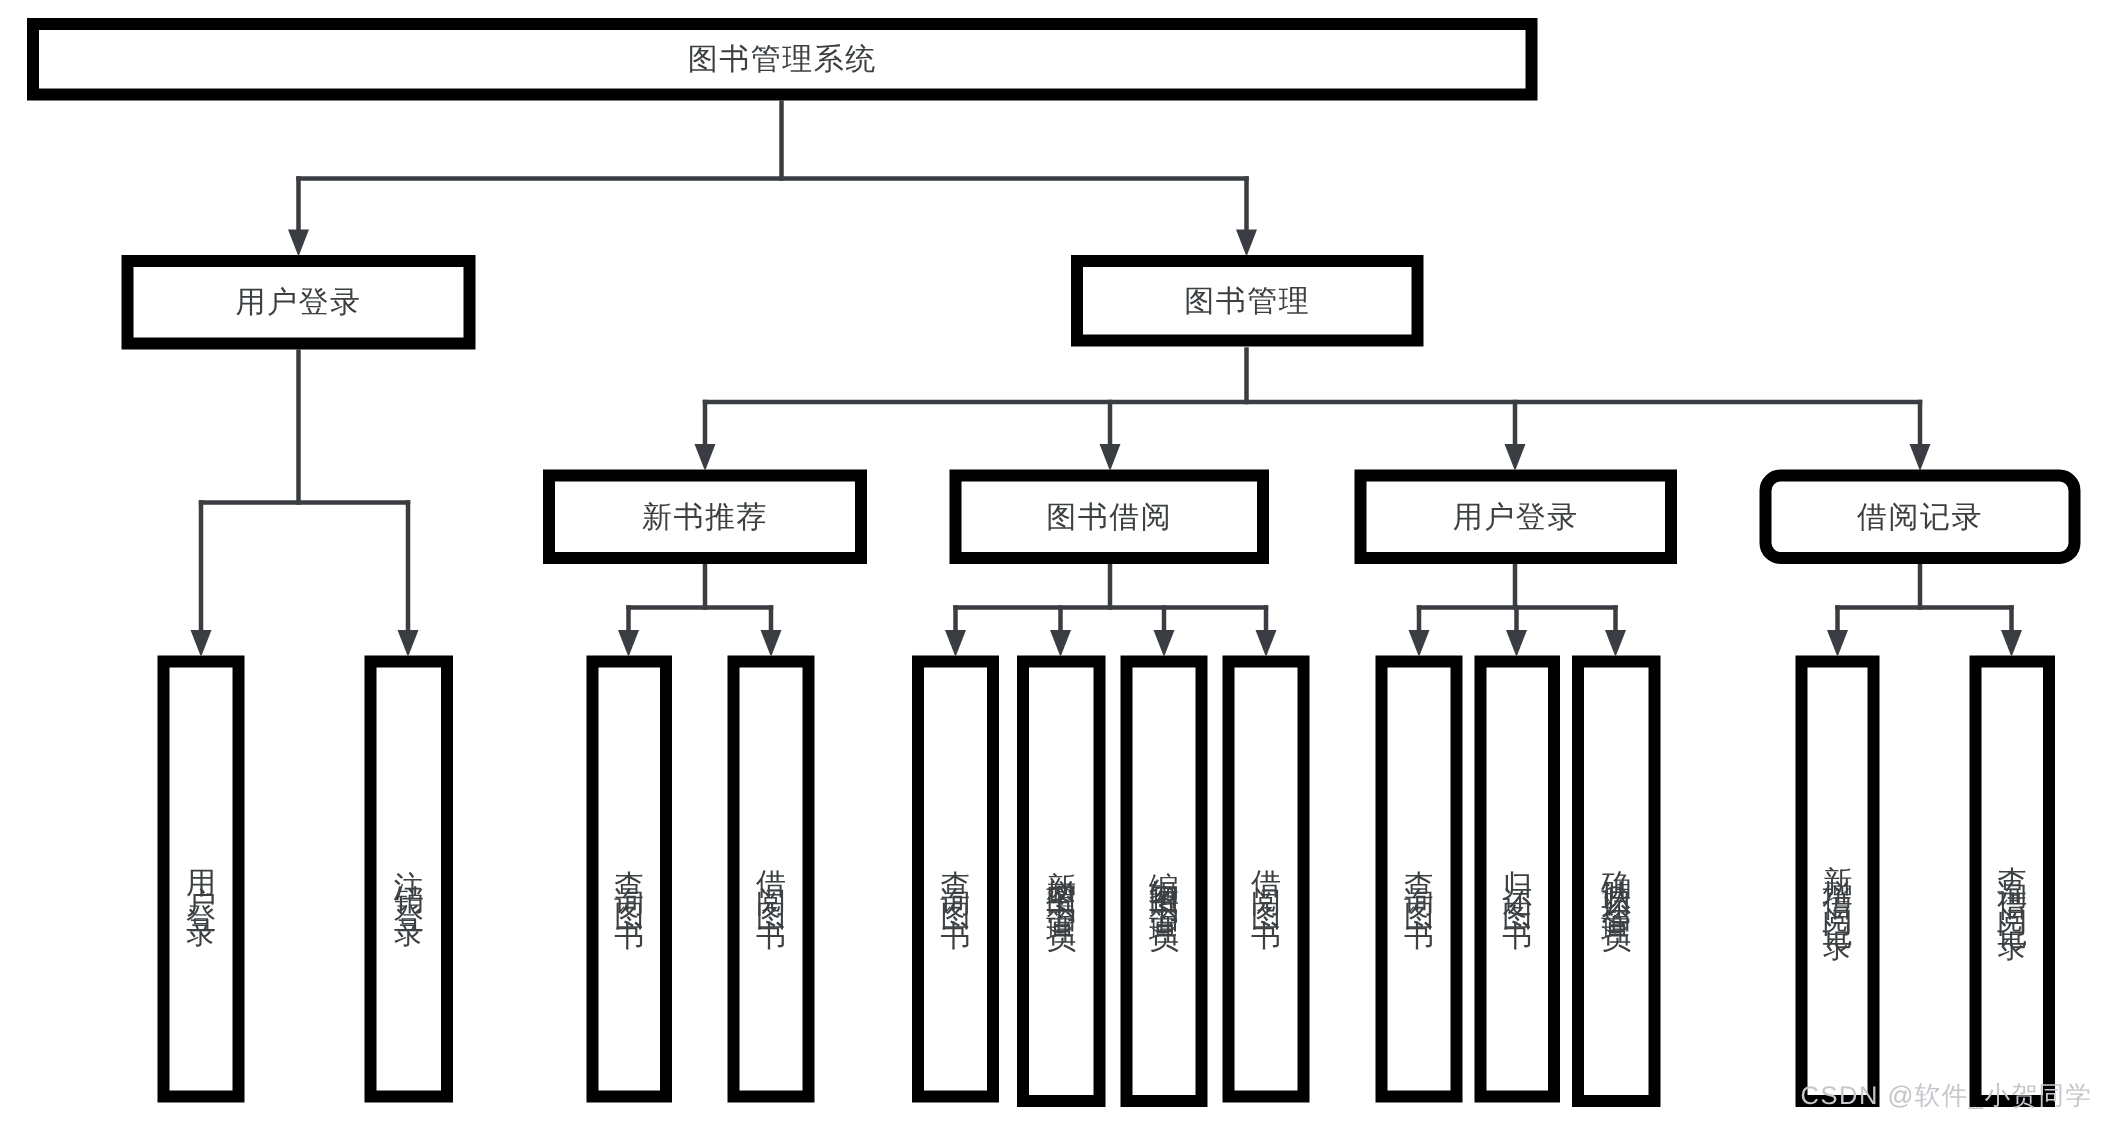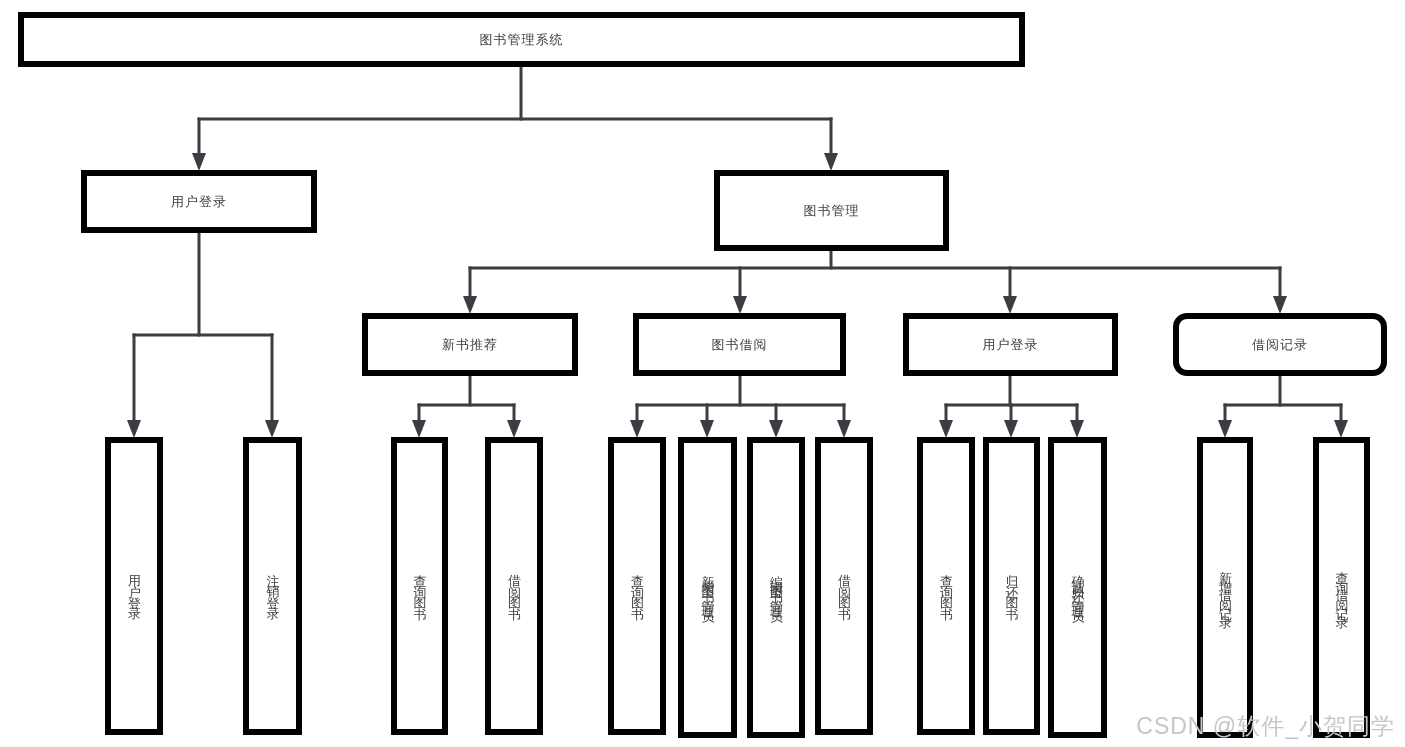--- a/index.html
+++ b/index.html
@@ -12,44 +12,44 @@
     font-family: "Liberation Sans", sans-serif;
   }
   .connectors {
     position: absolute;
     left: 0; top: 0;
     z-index: 0;
   }
   .node {
     position: absolute;
     box-sizing: border-box;
-    border: 6px solid #000000;
+    border: 8px solid #000000;
     background: #ffffff;
     color: #3c4043;
     display: flex;
     align-items: center;
     justify-content: center;
-    font-size: 13px;
+    font-size: 20px;
     letter-spacing: 1px;
     z-index: 1;
     white-space: nowrap;
   }
   .leaf {
     writing-mode: vertical-rl;
     text-orientation: mixed;
     letter-spacing: 11px;
     white-space: normal;
   }
   .leaf.mid  { letter-spacing: 9px; }
   .leaf.long { letter-spacing: 5px; }
   .watermark {
     position: absolute;
     right: 10px;
     bottom: 5px;
-    font-size: 23px;
+    font-size: 17px;
     letter-spacing: 1px;
     color: #c3c6ca;
     z-index: 5;
   }
 </style>
 </head>
 <body>
 
 <div class="stage">
 
@@ -115,21 +115,21 @@
       <polygon points="1004,420 1018,420 1011,438"></polygon>
       <polygon points="1070,420 1084,420 1077,438"></polygon>
       <polygon points="1218,420 1232,420 1225,438"></polygon>
       <polygon points="1334,420 1348,420 1341,438"></polygon>
     </g>
   </svg>
 
   <div class="node" style="left:18px; top:12px; width:1007px; height:55px;">图书管理系统</div>
 
   <div class="node" style="left:81px; top:170px; width:236px; height:63px;">用户登录</div>
-  <div class="node" style="left:714px; top:170px; width:235px; height:81px;">图书管理</div>
+  <div class="node" style="left:714px; top:170px; width:235px; height:61px;">图书管理</div>
 
   <div class="node" style="left:362px; top:313px; width:216px; height:63px;">新书推荐</div>
   <div class="node" style="left:633px; top:313px; width:213px; height:63px;">图书借阅</div>
   <div class="node" style="left:903px; top:313px; width:215px; height:63px;">用户登录</div>
   <div class="node" style="left:1173px; top:313px; width:214px; height:63px;border-radius:14px;">借阅记录</div>
 
   <div class="node leaf" style="left:105px; top:437px; width:58px; height:298px;">用户登录</div>
   <div class="node leaf" style="left:243px; top:437px; width:59px; height:298px;">注销登录</div>
 
   <div class="node leaf" style="left:391px; top:437px; width:57px; height:298px;">查询图书</div>

